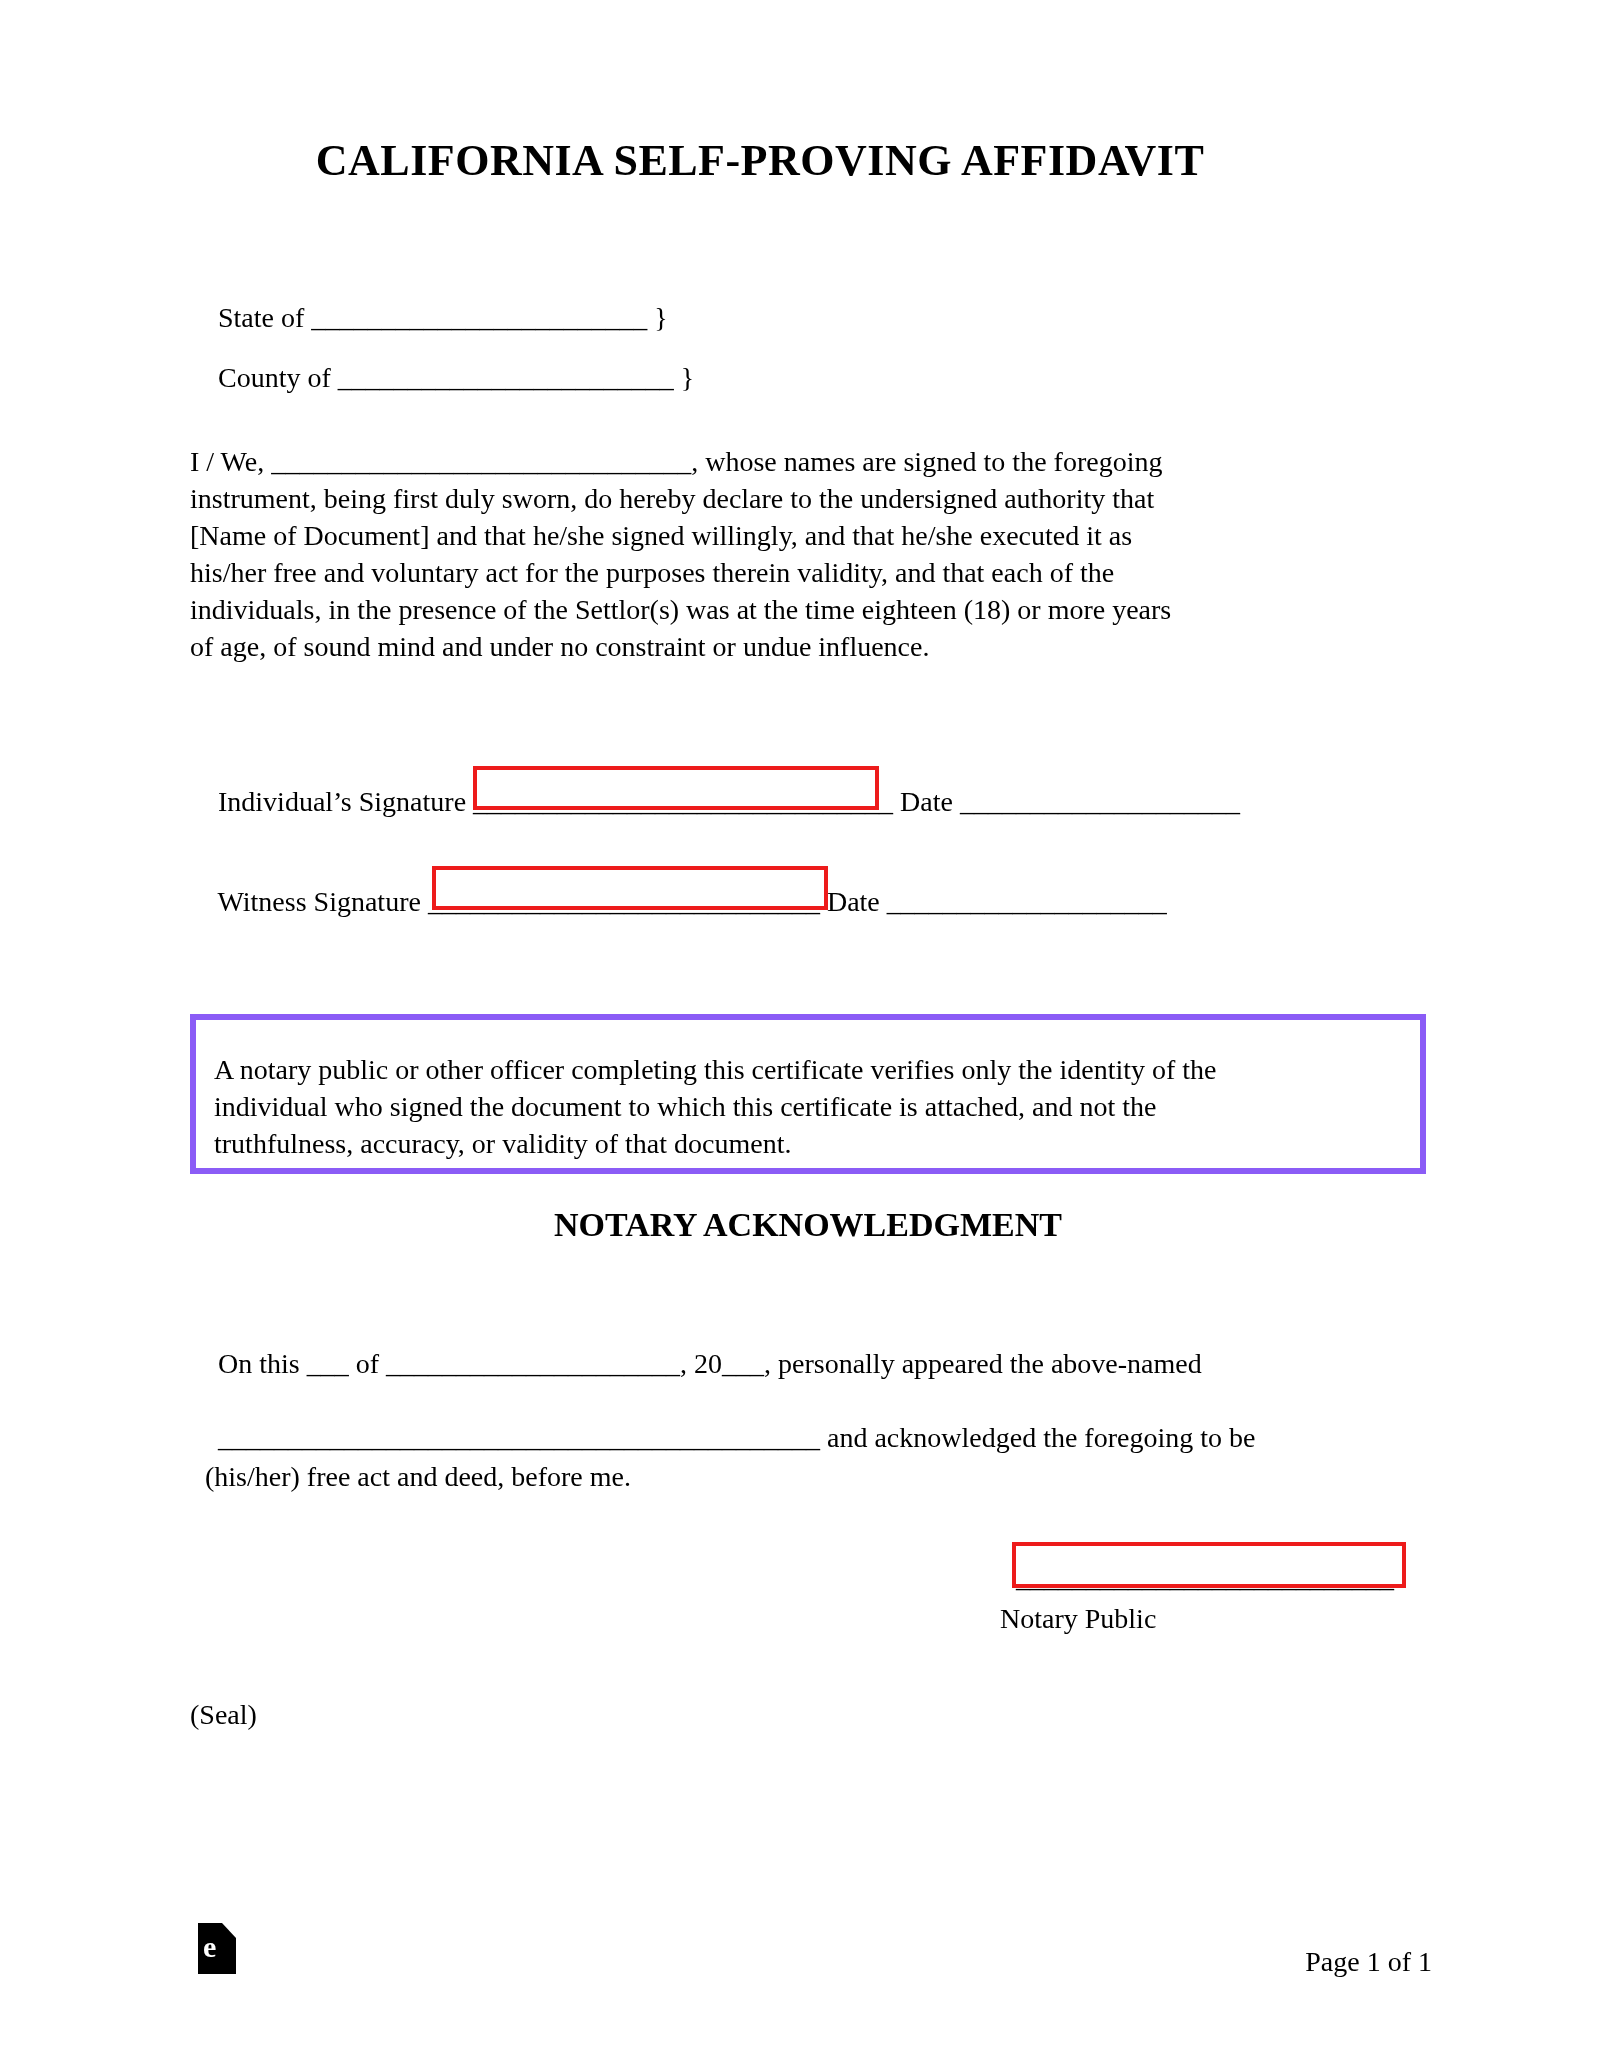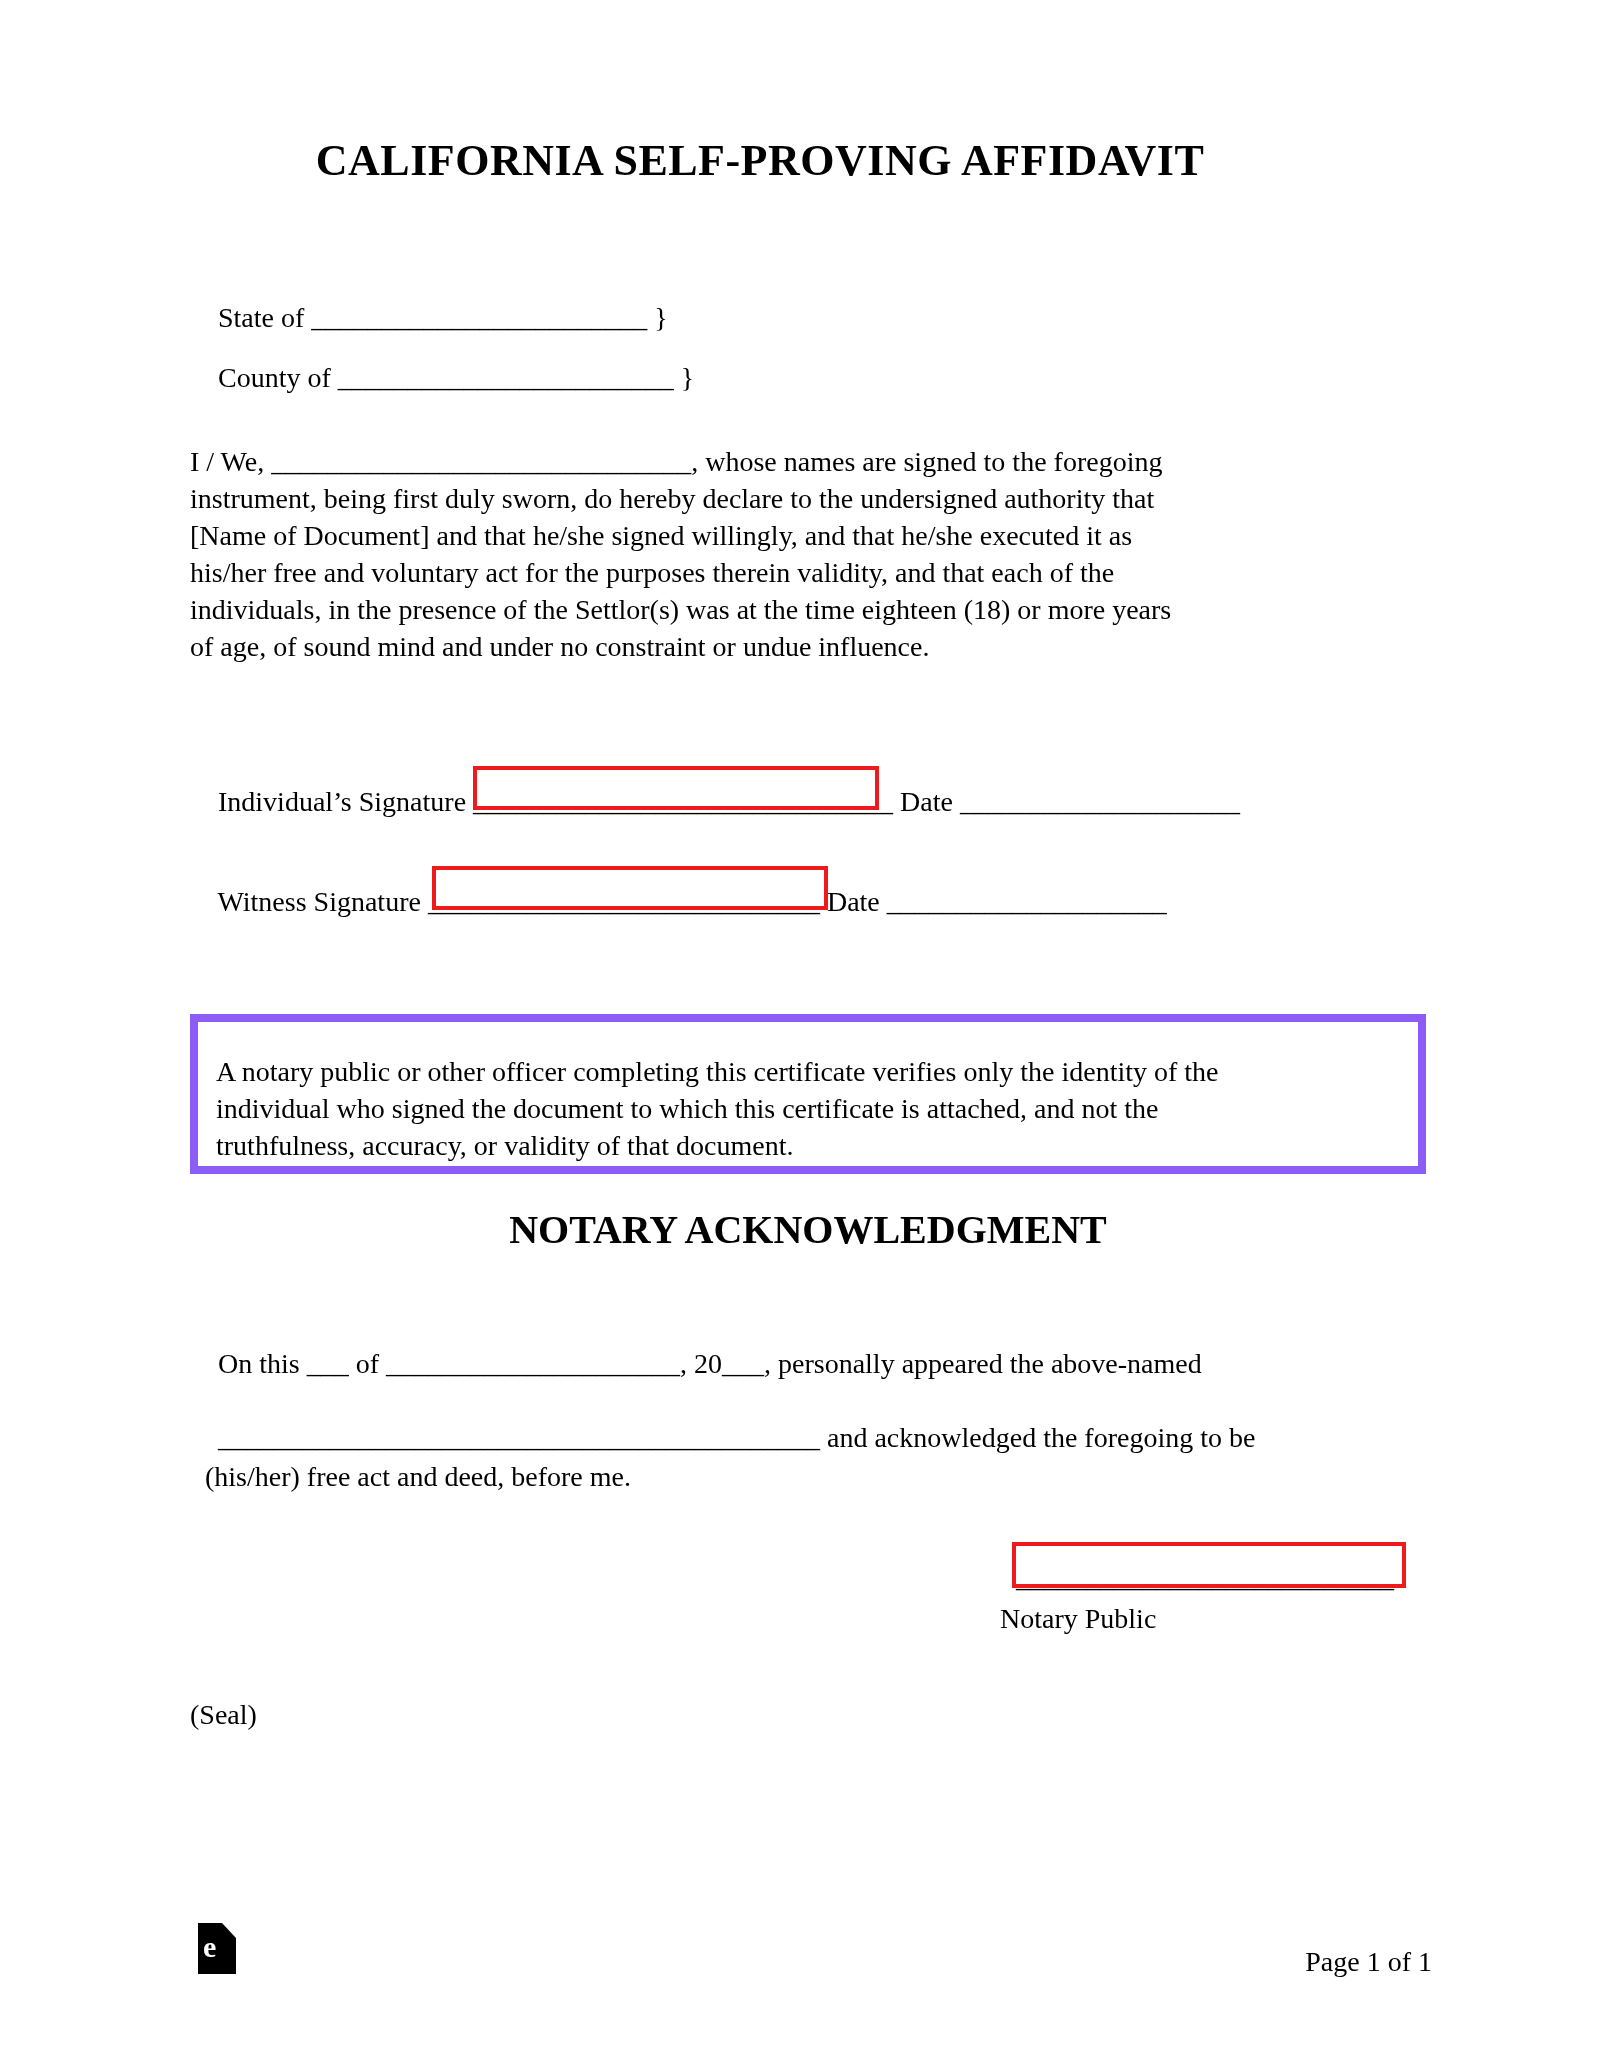--- a/index.html
+++ b/index.html
@@ -24,27 +24,27 @@
   .blank-wrap { position:relative; display:inline-block; }
   .redbox {
     position:absolute; height:36px; bottom:8px;
     border:4px solid #ed1b1b; background:transparent;
   }
   .rb-ind { left:0px; right:14px; }
   .rb-wit { left:4px; right:-8px; }
   .rb-not { left:-4px; right:-12px; height:38px; bottom:6px; }
   .notice-box {
     left:190px; top:1014px; width:1236px; height:160px;
-    border:8px solid #8b5cf6; box-sizing:border-box;
+    border:6px solid #8b5cf6; box-sizing:border-box;
     padding:31px 18px 0 18px;
   }
   .notice-box .para-line { line-height:37px; }
   .ack-heading {
     left:190px; top:1206px; width:1236px;
-    text-align:center; font-weight:bold; font-size:40px; white-space:nowrap;
+    text-align:center; font-weight:bold; font-size:34px; white-space:nowrap;
   }
   .logo { left:198px; top:1923px; width:38px; height:51px; }
   .logo-body {
     position:absolute; inset:0; background:#000;
     -webkit-clip-path:polygon(0 0, 24px 0, 38px 15px, 38px 51px, 0 51px);
     clip-path:polygon(0 0, 24px 0, 38px 15px, 38px 51px, 0 51px);
   }
   .logo-fold {
     position:absolute; top:2px; left:23px; width:0; height:0;
     border-left:12px solid #000; border-top:12px solid transparent;

